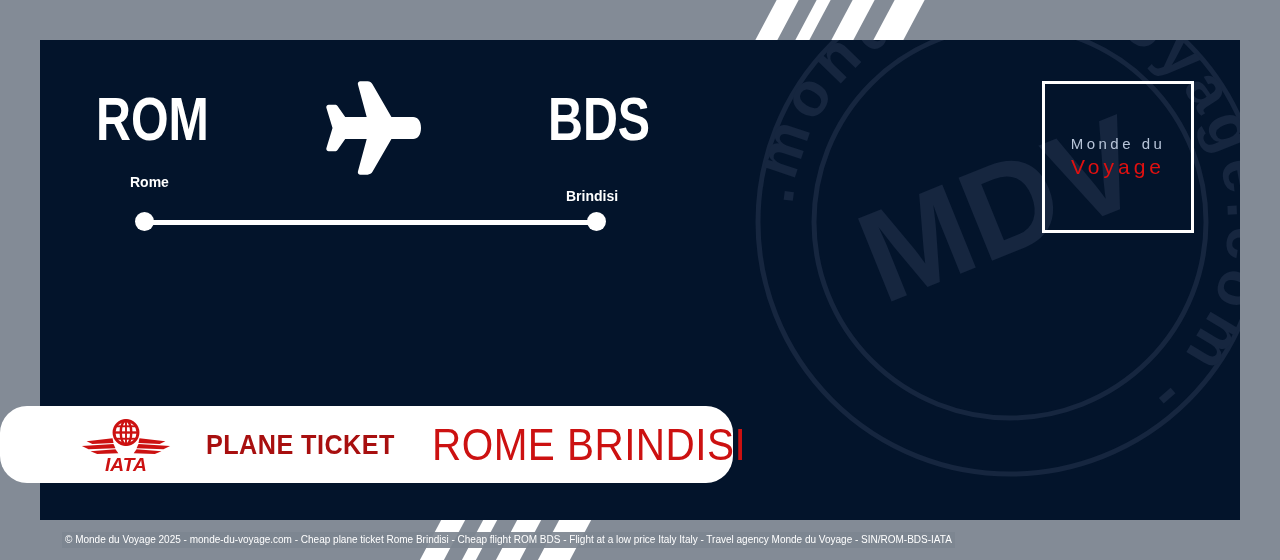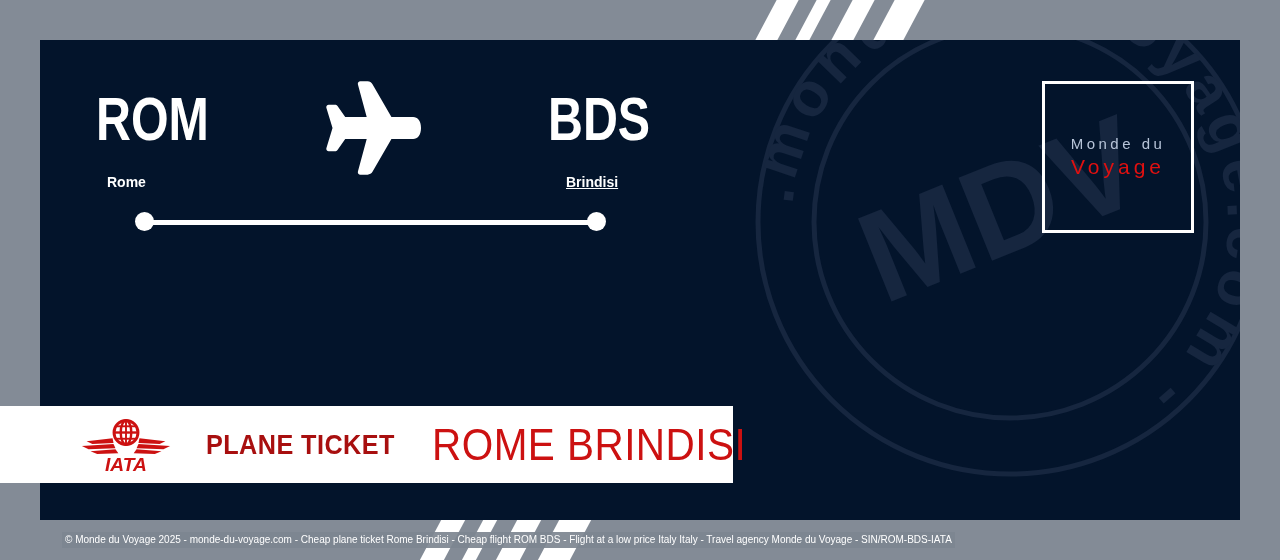--- a/index.html
+++ b/index.html
@@ -74,22 +74,22 @@
   #code-origin { left: 56px; top: 48px; transform-origin: left top; }
   #code-dest   { left: 508px; top: 48px; transform-origin: left top; }
 
   .city {
     position: absolute;
     color: #ffffff;
     font-size: 14px;
     font-weight: bold;
     white-space: nowrap;
   }
-  #city-origin { left: 67px; top: 134px; }
-  #city-dest   { left: 526px; top: 134px; text-decoration: underline; }
+  #city-origin { left: 90px; top: 134px; }
+  #city-dest   { left: 526px; top: 148px; }
 
   
   #plane-icon {
     position: absolute;
     left: 265px;
     top: 38px;
     width: 132px;
     height: 100px;
   }
   #plane-icon svg { display: block; width: 100%; height: 100%; }
@@ -156,20 +156,21 @@
   #ticket-banner {
     position: absolute;
     left: 0px;
     top: 406px;
     width: 733px;
     height: 77px;
     background: #ffffff;
     display: flex;
     align-items: center;
     z-index: 5;
+    border-radius: 27px;
   }
   #iata-logo {
     width: 96px;
     height: 58px;
     margin-left: 78px;
     flex: none;
   }
   #iata-logo svg { display: block; width: 100%; height: 100%; }
 
   #banner-kicker {

